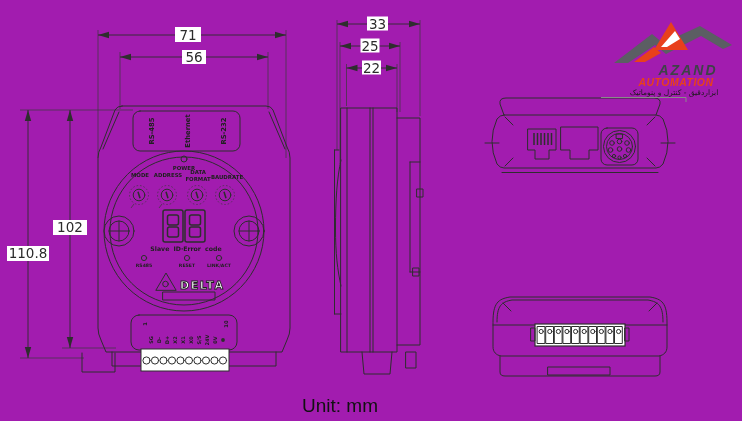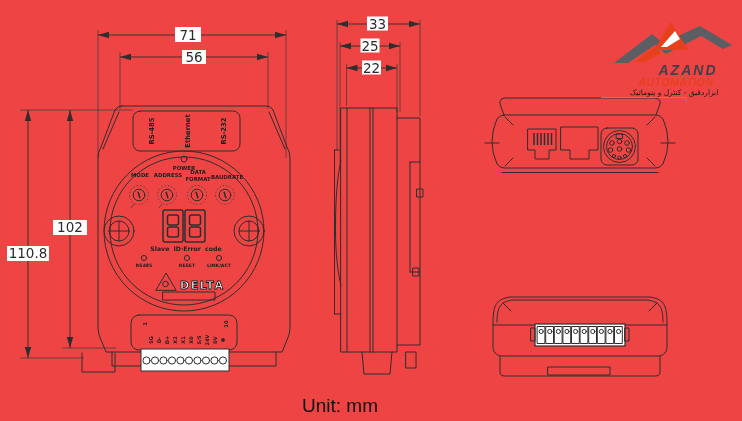--- a/index.html
+++ b/index.html
@@ -1,16 +1,16 @@
 <!DOCTYPE html>
 <html><head>
 <meta charset="utf-8">
 <style>
   html,body{margin:0;padding:0;background:#ffffff;}
-  .canvas{position:relative;width:742px;height:421px;background:#ef4444;overflow:hidden;
+  .canvas{position:relative;width:742px;height:421px;background:#a21caf;overflow:hidden;
           font-family:"DejaVu Sans",sans-serif;}
   svg{display:block;}
   .ln{stroke:#2e2e2e;fill:none;stroke-width:1;stroke-linecap:round;stroke-linejoin:round;}
   .ln2{stroke:#2e2e2e;fill:none;stroke-width:1.5;stroke-linejoin:round;}
   .thin{stroke:#3a3a3a;fill:none;stroke-width:0.7;}
   .dimline{stroke:#2e2e2e;fill:none;stroke-width:0.9;}
   .bg{fill:#ffffff;stroke:none;}
   text{fill:#202020;font-family:"DejaVu Sans",sans-serif;}
   .dim{font-size:13.5px;fill:#2b2b2b;}
   .t-port{font-size:6.8px;font-weight:bold;}

